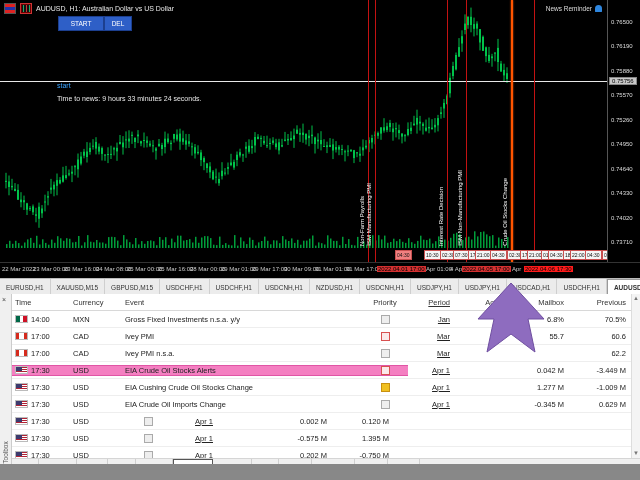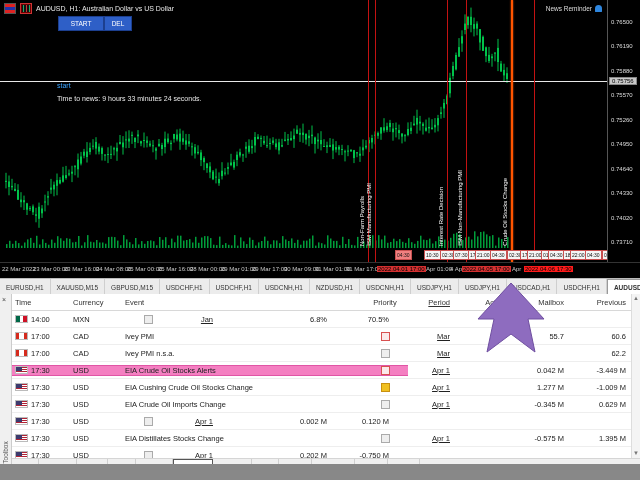--- a/index.html
+++ b/index.html
@@ -735,20 +735,21 @@
         <div class="c-actual">Actual</div>
         <div class="c-forecast">Mailbox</div>
         <div class="c-prev">Previous</div>
       </div>
       <div class="cal-row">
         <div class="c-time">
           <span class="flag flag-mx"></span>
           <span>14:00</span>
         </div>
         <div class="c-cur">MXN</div>
+        <div class="c-event">Gross Fixed Investments n.s.a. y/y</div>
         <div class="c-prio">
           <span class="prio low"></span>
         </div>
         <div class="c-period">Jan</div>
         <div class="c-actual"></div>
         <div class="c-forecast">6.8%</div>
         <div class="c-prev">70.5%</div>
       </div>
       <div class="cal-row">
         <div class="c-time">
@@ -838,21 +839,20 @@
         <div class="c-actual"></div>
         <div class="c-forecast">0.002 M</div>
         <div class="c-prev">0.120 M</div>
       </div>
       <div class="cal-row">
         <div class="c-time">
           <span class="flag flag-us"></span>
           <span>17:30</span>
         </div>
         <div class="c-cur">USD</div>
-        <div class="c-event">EIA Distillates Stocks Change</div>
         <div class="c-prio">
           <span class="prio low"></span>
         </div>
         <div class="c-period">Apr 1</div>
         <div class="c-actual"></div>
         <div class="c-forecast">-0.575 M</div>
         <div class="c-prev">1.395 M</div>
       </div>
       <div class="cal-row">
         <div class="c-time">

